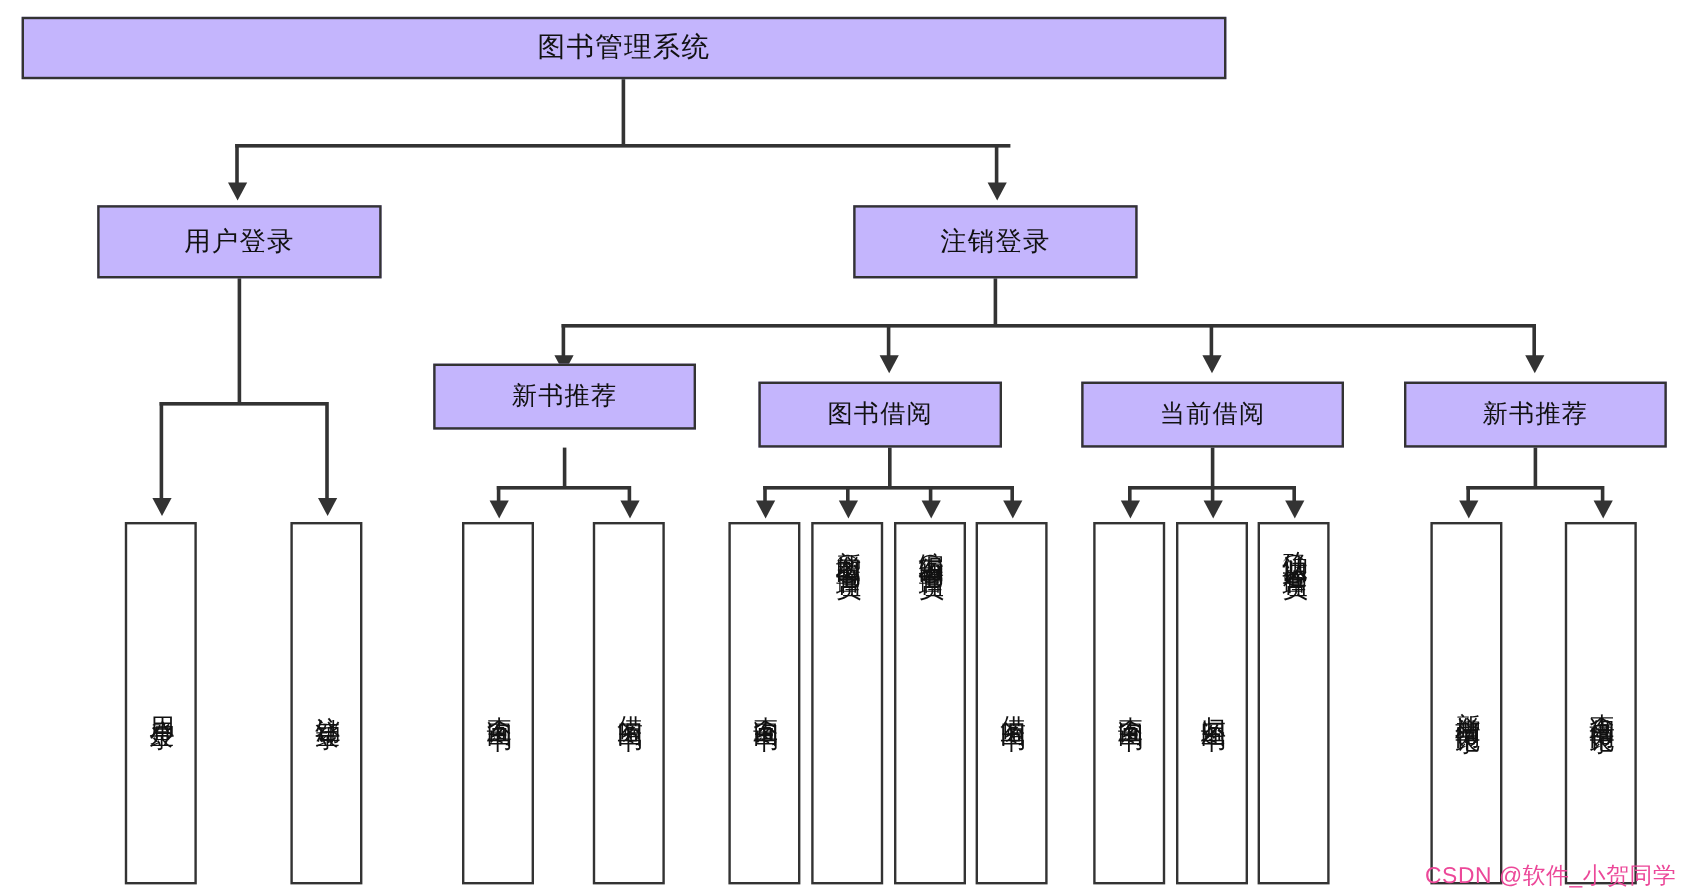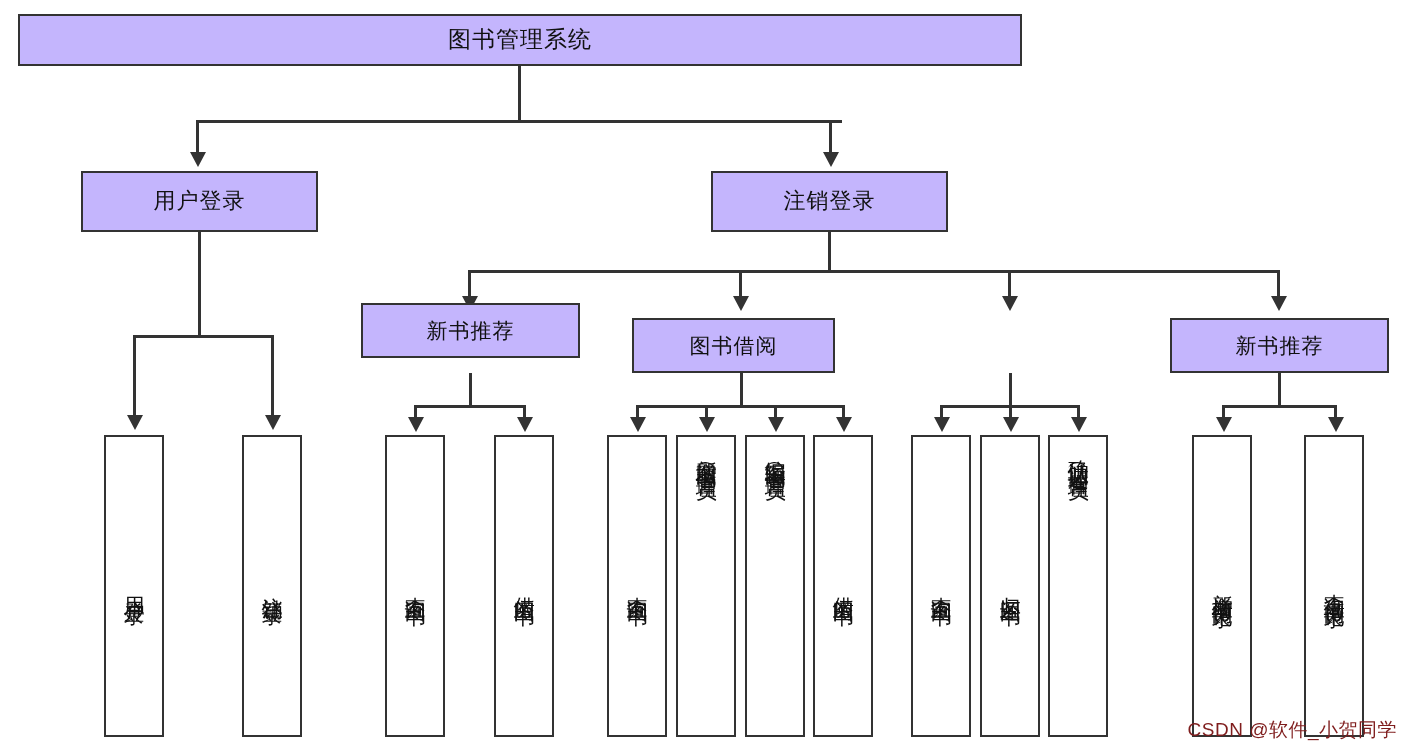--- a/index.html
+++ b/index.html
@@ -84,21 +84,21 @@
     border-left: 8px solid transparent;
     border-right: 8px solid transparent;
     border-top: 15px solid #333333;
   }
   
   #watermark {
     position: absolute;
     right: 8px;
     bottom: 4px;
     font-size: 19px;
-    color: #7f1d1d;
+    color: #ec4899;
     letter-spacing: 0.5px;
     white-space: nowrap;
     user-select: none;
   }
 </style>
 </head>
 <body>
 
 <div id="diagram-root">
 
@@ -144,20 +144,23 @@
   <div class="arrow" style="left:1002px; top:296px;"></div>
 
   <div class="vline" style="left:1277px; top:270px; height:28px;"></div>
   <div class="arrow" style="left:1271px; top:296px;"></div>
 
   <div class="node lvl3" style="left:361px; top:303px; width:219px; height:55px;">
     <span class="node-label">新书推荐</span>
   </div>
   <div class="node lvl3" style="left:632px; top:318px; width:203px; height:55px;">
     <span class="node-label">图书借阅</span>
+  </div>
+  <div class="node lvl3" style="left:901px; top:318px; width:219px; height:55px;">
+    <span class="node-label">当前借阅</span>
   </div>
   <div class="node lvl3" style="left:1170px; top:318px; width:219px; height:55px;">
     <span class="node-label">新书推荐</span>
   </div>
 
   <div class="vline" style="left:469px; top:373px; height:34px;"></div>
   <div class="hline" style="left:414px; top:405px; width:111px;"></div>
   <div class="vline" style="left:414px; top:405px; height:14px;"></div>
   <div class="arrow" style="left:408px; top:417px;"></div>
   <div class="vline" style="left:523px; top:405px; height:14px;"></div>

